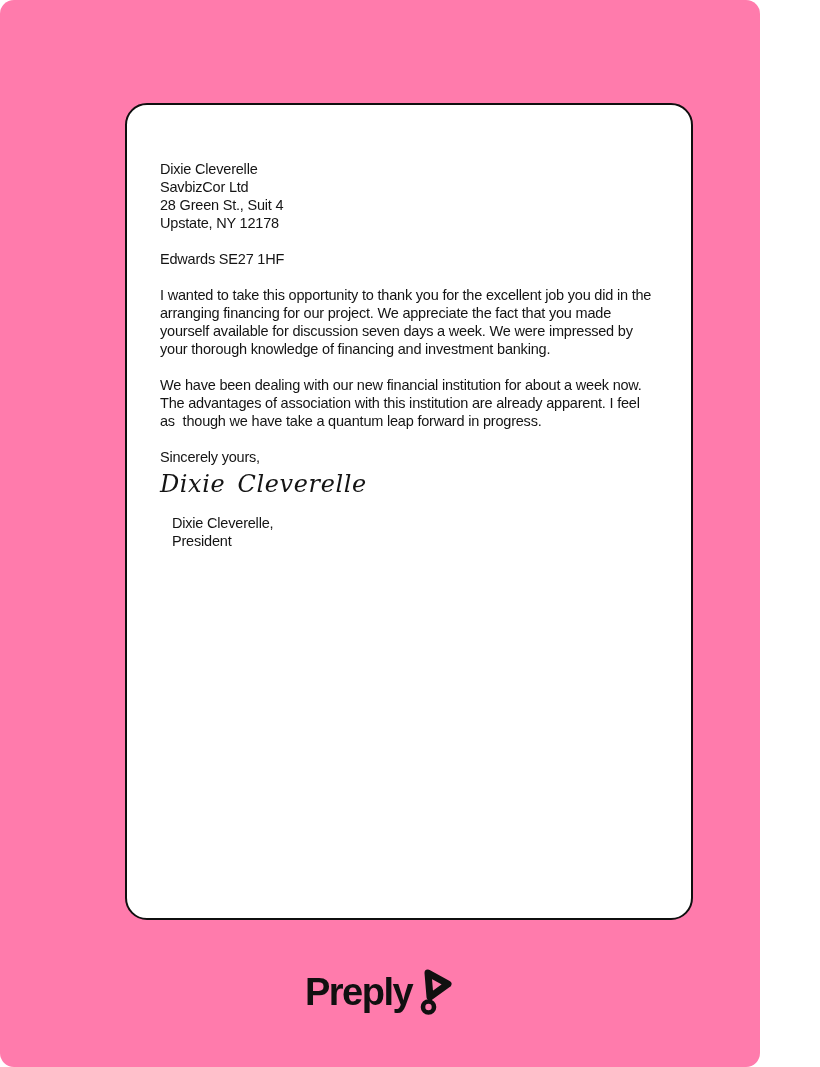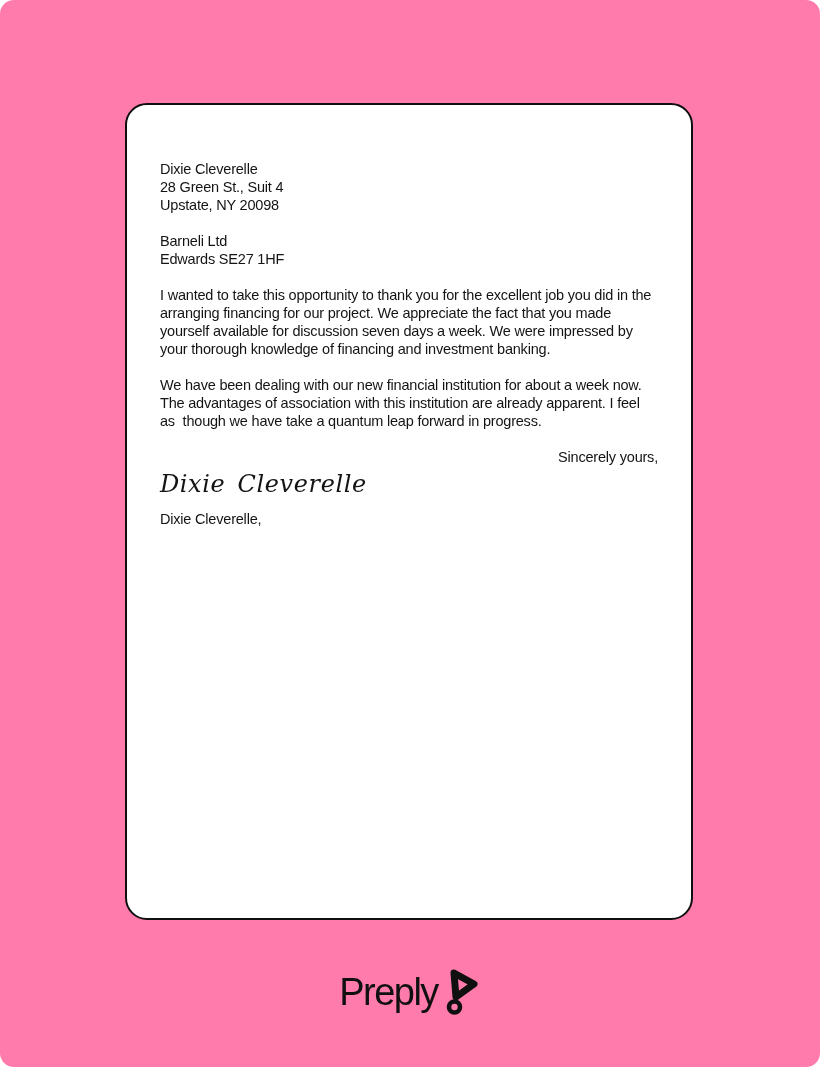--- a/index.html
+++ b/index.html
@@ -1,18 +1,18 @@
 <!DOCTYPE html>
 <html><head>
 <meta charset="utf-8">
 <style>
   html, body { margin: 0; padding: 0; background: #ffffff; }
   .canvas {
     position: relative;
-    width: 820px;
+    width: 760px;
     height: 1067px;
     background: #FF7BAC;
     border-radius: 14px;
     overflow: hidden;
     font-family: "Liberation Sans", sans-serif;
   }
   .letter-card {
     position: absolute;
     left: 125px;
     top: 103px;
@@ -28,81 +28,82 @@
     line-height: 18px;
     letter-spacing: -0.2px;
   }
   .addr-block, .line-block { margin: 0 0 18px 0; }
   .addr-line { display: block; }
   .para {
     margin: 12px 0 18px 0;
     max-width: 504px;
     white-space: pre-wrap;
   }
-  .closing-line { margin: 0; text-align: right; }
+  .closing-line { margin: 0; }
   .signature-script {
     font-family: "DejaVu Serif", serif;
     font-style: italic;
     font-weight: 500;
     font-size: 24px;
     line-height: 36px;
     letter-spacing: 0.6px;
     word-spacing: 4px;
     margin: 0 0 8px 0;
   }
-  .signer-block { margin: 0; }
+  .signer-block { margin: 12px; }
   .footer {
     position: absolute;
     left: 0;
     top: 962px;
     width: 100%;
     display: flex;
     justify-content: center;
     align-items: center;
     gap: 5px;
   }
   .brand-word {
     font-size: 38px;
-    font-weight: 400;
+    font-weight: 700;
     color: #101010;
     letter-spacing: -1.5px;
     line-height: 1;
   }
   .brand-icon { display: block; margin-top: 2px; }
 </style>
 </head>
 <body>
 
 <div class="canvas">
 
   <div class="letter-card">
 
     <div class="addr-block">
       <span class="addr-line">Dixie Cleverelle</span>
+      <span class="addr-line">SavbizCor Ltd</span>
       <span class="addr-line">28 Green St., Suit 4</span>
-      <span class="addr-line">Upstate, NY 20098</span>
+      <span class="addr-line">Upstate, NY 12178</span>
     </div>
 
 
     <div class="addr-block">
-      <span class="addr-line">Barneli Ltd</span>
       <span class="addr-line">Edwards SE27 1HF</span>
     </div>
 
 
 
     <p class="para">I wanted to take this opportunity to thank you for the excellent job you did in the arranging financing for our project. We appreciate the fact that you made yourself available for discussion seven days a week. We were impressed by your thorough knowledge of financing and investment banking.</p>
     <p class="para">We have been dealing with our new financial institution for about a week now. The advantages of association with this institution are already apparent. I feel as  though we have take a quantum leap forward in progress.</p>
 
     <div class="closing-line">Sincerely yours,</div>
 
     <div class="signature-script">Dixie Cleverelle</div>
 
     <div class="signer-block">
       <span class="addr-line">Dixie Cleverelle,</span>
+      <span class="addr-line">President</span>
     </div>
 
   </div>
 
   <div class="footer">
     <span class="brand-word">Preply</span>
     <span class="brand-icon">
       <svg width="38" height="54" viewBox="0 0 38 54" fill="none" xmlns="http://www.w3.org/2000/svg">
         <polygon points="11,9 31,20 13,33" stroke="#101010" stroke-width="7" stroke-linejoin="round" fill="none"></polygon>
         <circle cx="11.5" cy="43" r="5.5" stroke="#101010" stroke-width="4.6" fill="none"></circle>

